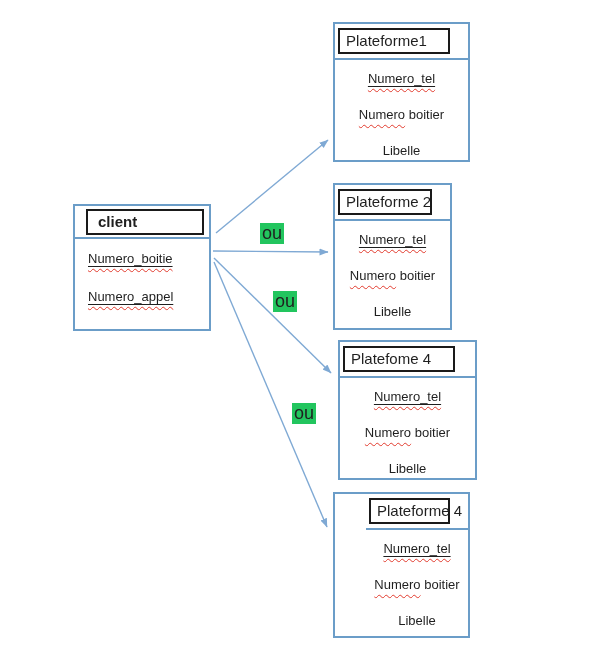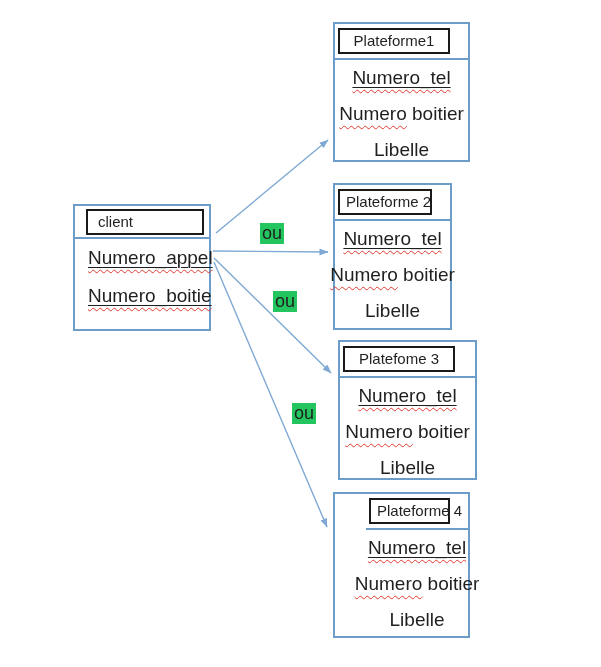--- a/index.html
+++ b/index.html
@@ -22,25 +22,25 @@
 
   .entity{
     position:absolute;z-index:1;background:#fff;
     border:2px solid var(--box-border);
   }
   .entity .header{
     border:2px solid var(--header-border);
     background:#fff;
     font-size:15px;
     padding:2px 6px 3px 6px;
-    text-align:center;
+    text-align:left;
     white-space:nowrap;
   }
   .entity .sep{border-top:2px solid var(--box-border);margin-top:4px;}
-  .frow{height:36px;display:flex;align-items:center;justify-content:center;font-size:19px;}
+  .frow{height:36px;display:flex;align-items:center;justify-content:center;font-size:13px;}
   .ftext{white-space:nowrap;}
   .pk{
     text-decoration-line:underline;
     text-decoration-style:solid;
     text-decoration-color:var(--text);
     text-decoration-thickness:1px;
     text-underline-offset:3px;
   }
   .sq{
     text-decoration-line:underline;
@@ -51,21 +51,21 @@
   }
 
   .box-p1{left:333px;top:22px;width:137px;height:140px;}
   .box-p2{left:333px;top:183px;width:119px;height:147px;}
   .box-p3{left:338px;top:340px;width:139px;height:140px;}
   .box-p4{left:333px;top:492px;width:137px;height:146px;padding-left:31px;}
   .box-p1 .header,.box-p2 .header,.box-p4 .header{margin:4px 18px 0 3px;}
   .box-p3 .header{margin:4px 20px 0 3px;}
 
   .box-client{left:73px;top:204px;width:138px;height:127px;}
-  .box-client .header{margin:3px 5px 0 11px;text-align:left;padding-left:10px;}
+  .box-client .header{margin:3px 5px 0 11px;text-align:left;padding-left:10px;font-weight:bold;}
   .box-client .sep{margin-top:2px;}
   .box-client .frow{height:38px;justify-content:flex-start;padding-left:13px;}
 
   .ou{
     position:absolute;z-index:2;font-size:18px;background:#22c55e;padding:0 2px;
   }
   .ou1{left:260px;top:223px;}
   .ou2{left:273px;top:291px;}
   .ou3{left:292px;top:403px;}
 </style>
@@ -86,24 +86,24 @@
     <line class="arrow" x1="214" y1="262" x2="327" y2="527" marker-end="url(#ah)"></line>
   </svg>
 
   <div class="entity box-client">
     <div class="header">
       <span>client</span>
     </div>
     <div class="sep"></div>
     <div class="fields">
         <div class="frow">
-          <span class="ftext pk"><span class="sq">Numero_appel</span></span>
+          <span class="ftext pk"><span class="sq">Numero_boitie</span></span>
         </div>
         <div class="frow">
-          <span class="ftext pk"><span class="sq">Numero_boitie</span></span>
+          <span class="ftext pk"><span class="sq">Numero_appel</span></span>
         </div>
       </div>
   </div>
 
   <div class="entity box-p1">
     <div class="header">
       <span>Plateforme1</span>
     </div>
     <div class="sep"></div>
     <div class="fields">
@@ -132,21 +132,21 @@
           <span class="ftext"><span class="sq">Numero</span><span> boitier</span></span>
         </div>
         <div class="frow">
           <span class="ftext">Libelle</span>
         </div>
       </div>
   </div>
 
   <div class="entity box-p3">
     <div class="header">
-      <span>Platefome 3</span>
+      <span>Platefome 4</span>
     </div>
     <div class="sep"></div>
     <div class="fields">
         <div class="frow">
           <span class="ftext pk"><span class="sq">Numero_tel</span></span>
         </div>
         <div class="frow">
           <span class="ftext"><span class="sq">Numero</span><span> boitier</span></span>
         </div>
         <div class="frow">

